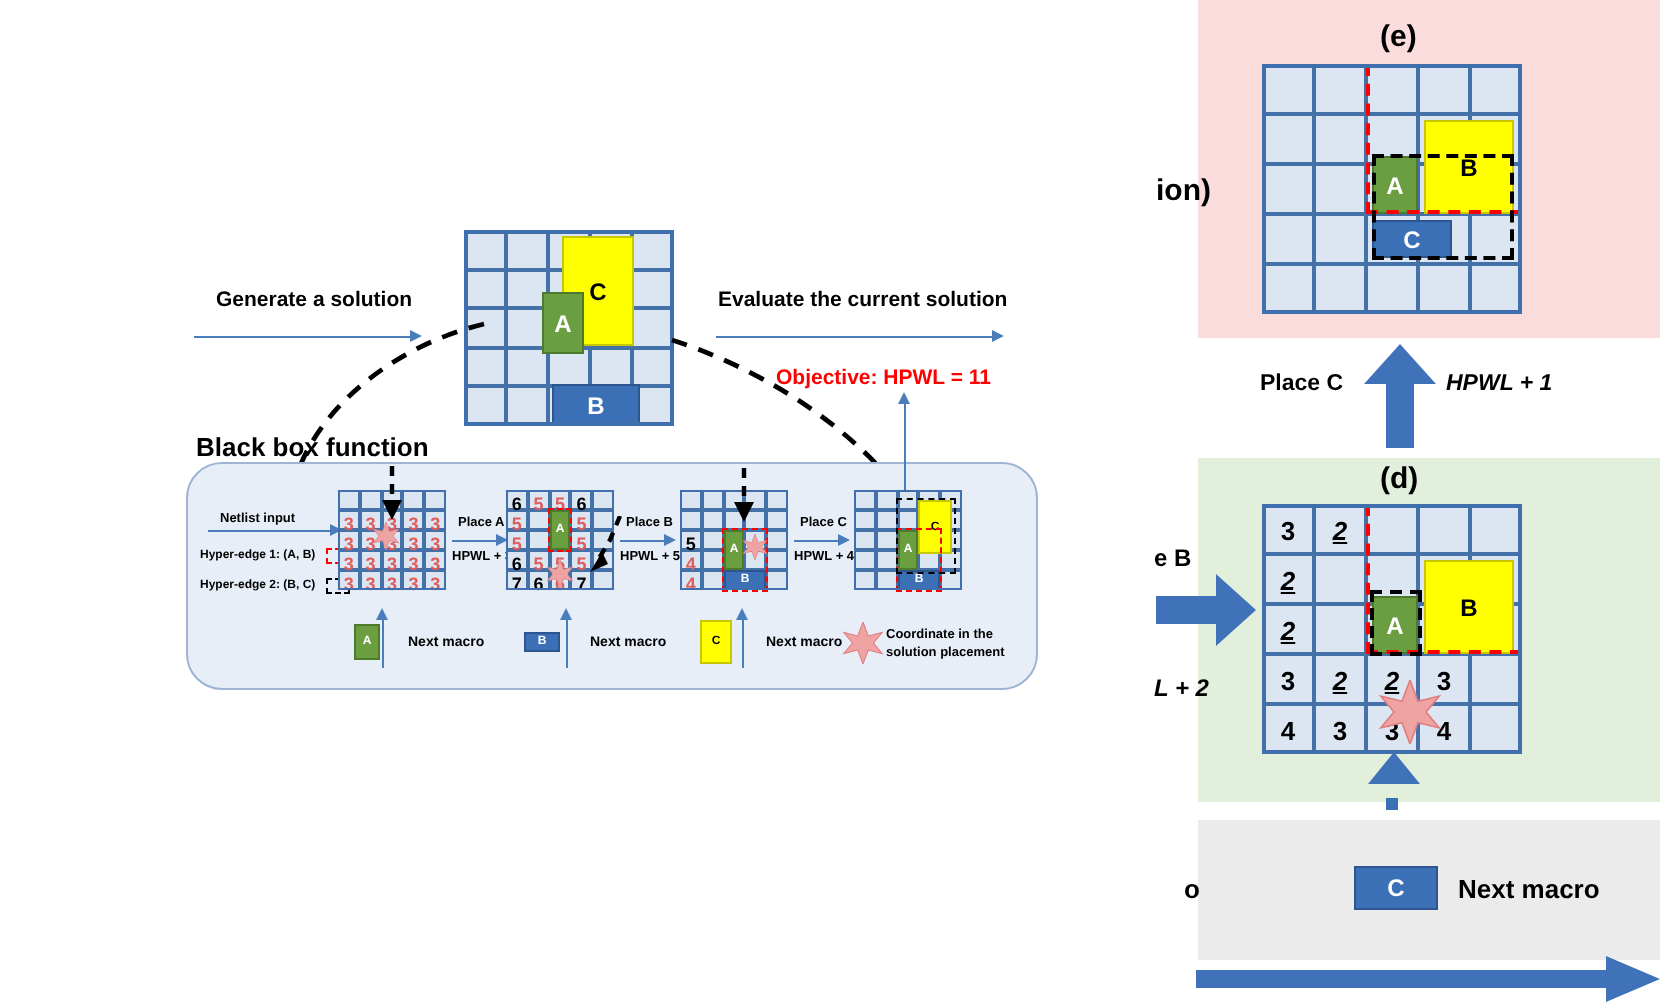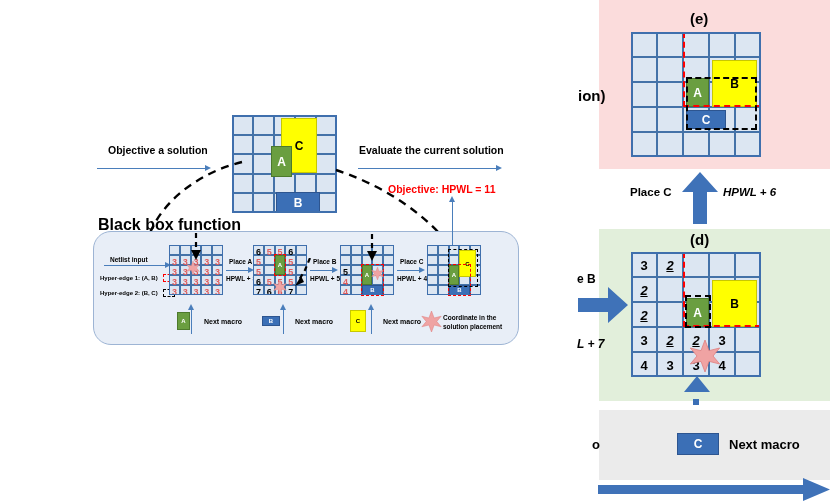--- a/index.html
+++ b/index.html
@@ -46,34 +46,34 @@
   .lbl{position:absolute;font-weight:bold;white-space:nowrap;}
   .ital{font-style:italic;}
   .dots{position:absolute;}
   .dot{position:absolute;width:6px;height:6px;background:#3b6fb6;}
 
   .dashcurve{position:absolute;}
 </style>
 </head>
 <body>
 
-<div class="lbl" style="left:108px;top:144px;font-size:10.5px;">Objective a solution</div>
+<div class="lbl" style="left:108px;top:144px;font-size:10.5px;">Generate a solution</div>
 <div class="hline" style="left:97px;top:168px;width:110px;"></div>
 <div class="harrow" style="left:205px;top:164.5px;"></div>
 
 <div class="lbl" style="left:359px;top:144px;font-size:10.5px;">Evaluate the current solution</div>
 <div class="hline" style="left:358px;top:168px;width:140px;"></div>
 <div class="harrow" style="left:496px;top:164.5px;"></div>
 
 <div class="lbl" style="left:388px;top:183px;font-size:10.5px;color:#ff0000;">Objective: HPWL = 11</div>
 
 <div class="vline" style="left:452px;top:200px;height:40px;"></div>
 <div class="varrow" style="left:448.5px;top:196px;"></div>
 
-<div class="lbl" style="left:98px;top:216px;font-size:16px;">Black box function</div>
+<div class="lbl" style="left:98px;top:216px;font-size:13px;">Black box function</div>
 
 <div class="gridwrap" style="left:232px;top:115px;width:105px;height:98px;">
 
   <div class="cell" style="left:0px;top:0px;width:21px;height:19.6px;"></div>
   <div class="cell" style="left:21px;top:0px;width:21px;height:19.6px;"></div>
   <div class="cell" style="left:42px;top:0px;width:21px;height:19.6px;"></div>
   <div class="cell" style="left:63px;top:0px;width:21px;height:19.6px;"></div>
   <div class="cell" style="left:84px;top:0px;width:21px;height:19.6px;"></div>
 
   <div class="cell" style="left:0px;top:19.6px;width:21px;height:19.6px;"></div>
@@ -399,26 +399,26 @@
   <div class="dashRed" style="left:52px;top:0px;width:78px;height:75px;border-width:2.2px;"></div>
   <div class="dashBlack" style="left:55px;top:45px;width:71px;height:53px;border-width:2.2px;"></div>
 
   <div class="gborder" style="left:0px;top:0px;width:130px;height:125px;"></div>
 </div>
 
 <svg class="bigarrow-up" style="left:682px;top:172px;width:36px;height:52px;" viewBox="0 0 36 52">
   <polygon points="18,0 36,20 25,20 25,52 11,52 11,20 0,20" fill="#3f72b8"></polygon>
 </svg>
 <div class="lbl" style="left:630px;top:186px;font-size:11.5px;">Place C</div>
-<div class="lbl ital" style="left:723px;top:186px;font-size:11.5px;">HPWL + 6</div>
+<div class="lbl ital" style="left:723px;top:186px;font-size:11.5px;">HPWL + 1</div>
 
 <div class="panel panelGreen" style="left:599px;top:229px;width:231px;height:172px;"></div>
 <div class="lbl" style="left:690px;top:231px;font-size:15px;">(d)</div>
 <div class="lbl" style="left:577px;top:272px;font-size:12px;">e B</div>
-<div class="lbl ital" style="left:577px;top:337px;font-size:12px;">L + 7</div>
+<div class="lbl ital" style="left:577px;top:337px;font-size:12px;">L + 2</div>
 <svg class="bigarrow-right" style="left:578px;top:287px;width:50px;height:36px;" viewBox="0 0 50 36">
   <polygon points="0,11 30,11 30,0 50,18 30,36 30,25 0,25" fill="#3f72b8"></polygon>
 </svg>
 
 <div class="gridwrap" style="left:631px;top:252px;width:130px;height:125px;">
   <div class="cell" style="left:0px;top:0px;width:26px;height:25px;"></div>
   <div class="cell" style="left:26px;top:0px;width:26px;height:25px;"></div>
   <div class="cell" style="left:52px;top:0px;width:26px;height:25px;"></div>
   <div class="cell" style="left:78px;top:0px;width:26px;height:25px;"></div>
   <div class="cell" style="left:104px;top:0px;width:26px;height:25px;"></div>

